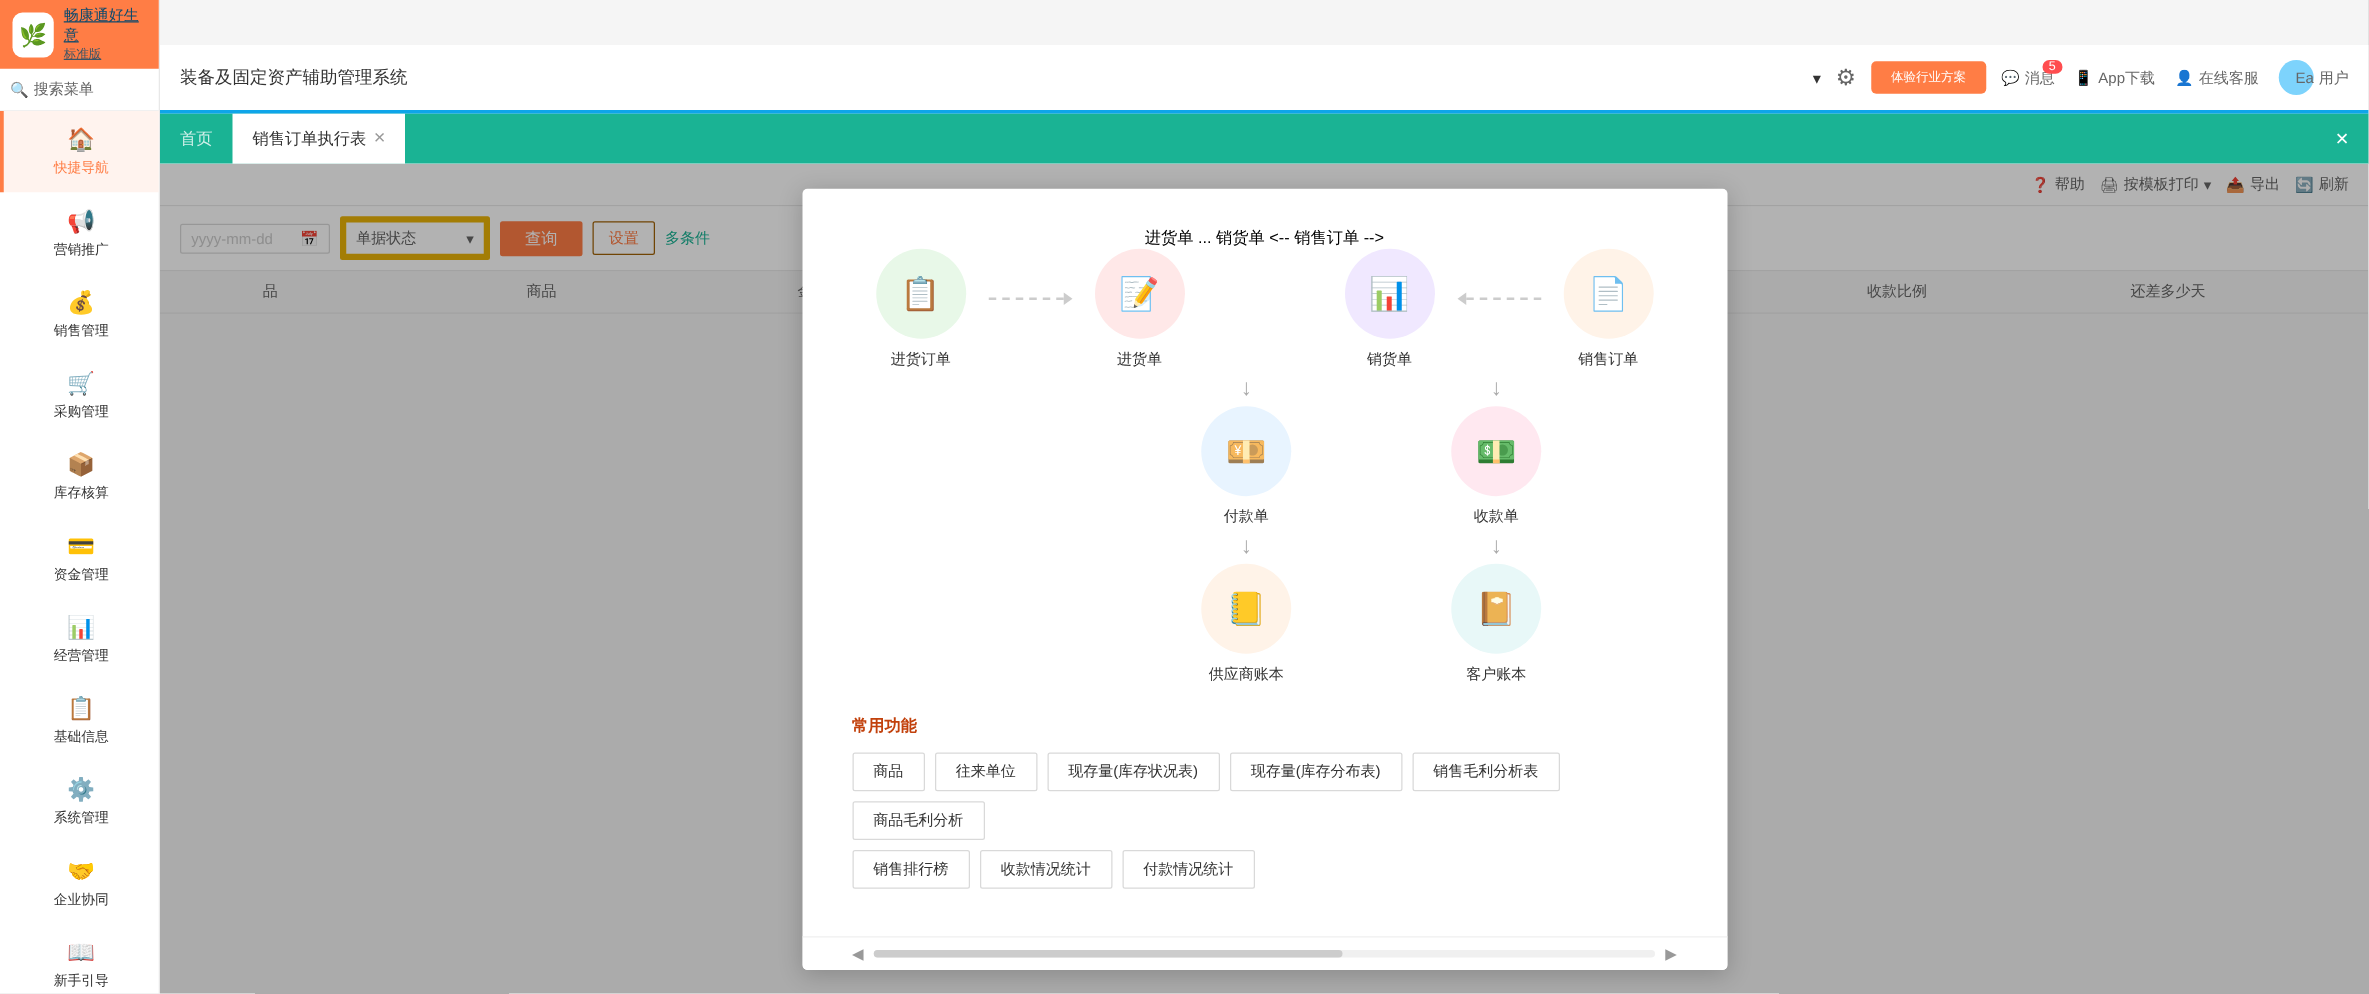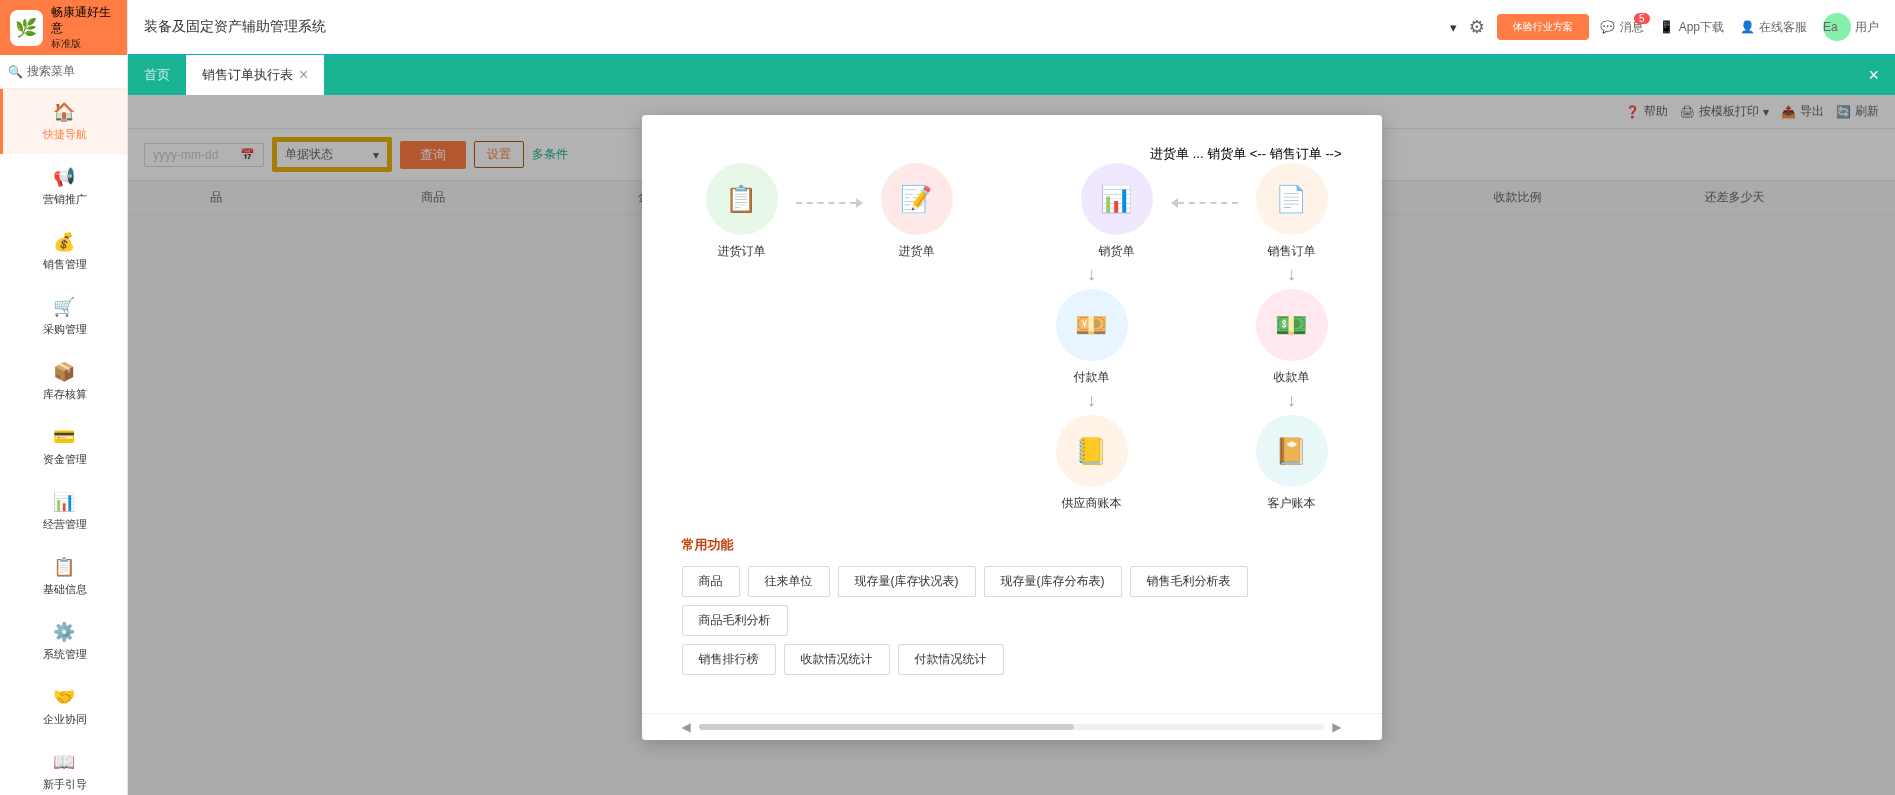--- a/index.html
+++ b/index.html
@@ -5,42 +5,42 @@
     * { box-sizing: border-box; margin: 0; padding: 0; }
     body { font-family: 'Microsoft YaHei', Arial, sans-serif; font-size: 13px; background: #f5f5f5; height: 795px; overflow: hidden; }
 
     
     .app-container { display: flex; height: 100%; }
 
     
     .sidebar { width: 128px; background: #fff; display: flex; flex-direction: column; border-right: 1px solid #e8e8e8; flex-shrink: 0; }
     .sidebar-logo { background: #ff7d45; padding: 10px; display: flex; align-items: center; gap: 8px; height: 55px; }
     .sidebar-logo-icon { width: 36px; height: 36px; background: #fff; border-radius: 8px; display: flex; align-items: center; justify-content: center; color: #ff7d45; font-size: 18px; font-weight: bold; }
-    .sidebar-logo-text { color: #000000; font-size: 12px; line-height: 1.3; }
+    .sidebar-logo-text { color: #0c4a6e; font-size: 12px; line-height: 1.3; text-decoration: underline; }
     .sidebar-search { padding: 8px; border-bottom: 1px solid #f0f0f0; display: flex; align-items: center; gap: 4px; color: #666; font-size: 12px; cursor: pointer; }
     .sidebar-nav { flex: 1; overflow-y: auto; }
     .sidebar-item { display: flex; flex-direction: column; align-items: center; padding: 12px 8px; cursor: pointer; border-left: 3px solid transparent; gap: 4px; }
     .sidebar-item.active { background: #fff3ee; border-left-color: #ff7d45; }
     .sidebar-item .icon { font-size: 18px; }
     .sidebar-item .label { font-size: 11px; color: #333; text-align: center; }
     .sidebar-item.active .label { color: #ff7d45; }
 
     
     .main { flex: 1; display: flex; flex-direction: column; overflow: hidden; }
 
     
-    .topbar { background: #fff; height: 55px; display: flex; align-items: center; padding: 0 16px; border-bottom: 1px solid #0ea5e9; gap: 12px; }
+    .topbar { background: #fff; height: 55px; display: flex; align-items: center; padding: 0 16px; border-bottom: 3px solid #0ea5e9; gap: 12px; margin-top: 36px; }
     .topbar-title { font-size: 14px; color: #333; flex: 1; }
     .topbar-dropdown { display: flex; align-items: center; gap: 4px; color: #333; cursor: pointer; }
     .topbar-settings { color: #666; cursor: pointer; font-size: 18px; }
     .topbar-btn { background: #ff7d45; color: #fff; border: none; border-radius: 4px; padding: 6px 16px; cursor: pointer; font-size: 10px; }
     .topbar-actions { display: flex; align-items: center; gap: 16px; margin-left: auto; }
     .topbar-action { display: flex; align-items: center; gap: 4px; color: #666; cursor: pointer; font-size: 12px; position: relative; }
     .badge { background: #ff4d4f; color: #fff; border-radius: 10px; font-size: 10px; padding: 0 4px; position: absolute; top: -6px; right: -6px; min-width: 16px; text-align: center; }
-    .user-avatar { width: 28px; height: 28px; border-radius: 50%; background: #86efac; display: flex; align-items: center; justify-content: flex-start; font-size: 12px; color: #666; }
+    .user-avatar { width: 28px; height: 28px; border-radius: 50%; background: #7dd3fc; display: flex; align-items: center; justify-content: flex-end; font-size: 12px; color: #666; }
 
     
     .tabbar { background: #1ab394; display: flex; align-items: center; height: 40px; padding: 0; }
     .tab { padding: 0 16px; height: 40px; display: flex; align-items: center; gap: 6px; cursor: pointer; color: rgba(255,255,255,0.8); font-size: 13px; }
     .tab.active { background: #fff; color: #333; }
     .tab-close { color: #999; font-size: 16px; line-height: 1; }
     .tabbar-spacer { flex: 1; }
     .tabbar-close-btn { color: #fff; padding: 0 16px; cursor: pointer; font-size: 18px; }
 
     
@@ -253,21 +253,21 @@
       </div>
 
       <div class="no-data">
         <span>暂无数据</span>
       </div>
 
       <div class="modal-overlay">
         <div class="modal">
           <div class="modal-content">
 
-            <div style="display:flex; flex-direction:column; align-items:flex-end; margin-bottom: 24px;">
+            <div style="display:flex; flex-direction:column; align-items:center; margin-bottom: 24px;">
                进货单 ... 销货单 &lt;-- 销售订单 --&gt;
               <div style="display:flex; align-items:center; gap:0; margin-bottom:0;">
 
                 <div class="flow-node" style="width:100px; align-items:center;">
                   <div class="flow-circle green" style="width:72px;height:72px;border-radius:50%;background:#e8f8e8;display:flex;align-items:center;justify-content:center;font-size:26px;">📋</div>
                   <div class="flow-label">进货订单</div>
                 </div>
 
                 <div style="display:flex;align-items:center;margin-top:-18px;padding:0 4px;">
                   <div style="width:60px;border-top:2px dashed #ccc;"></div>

